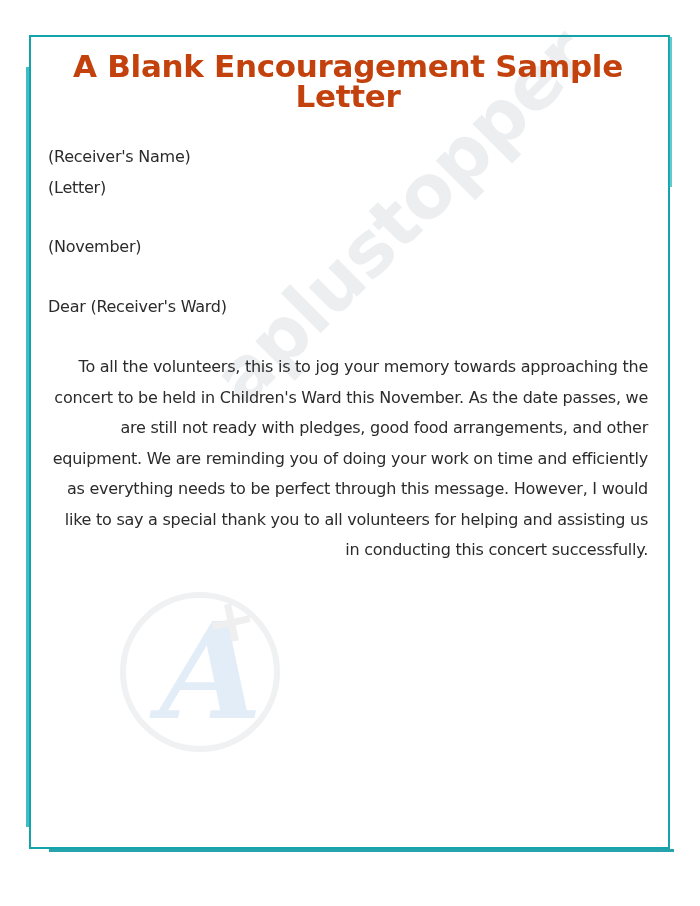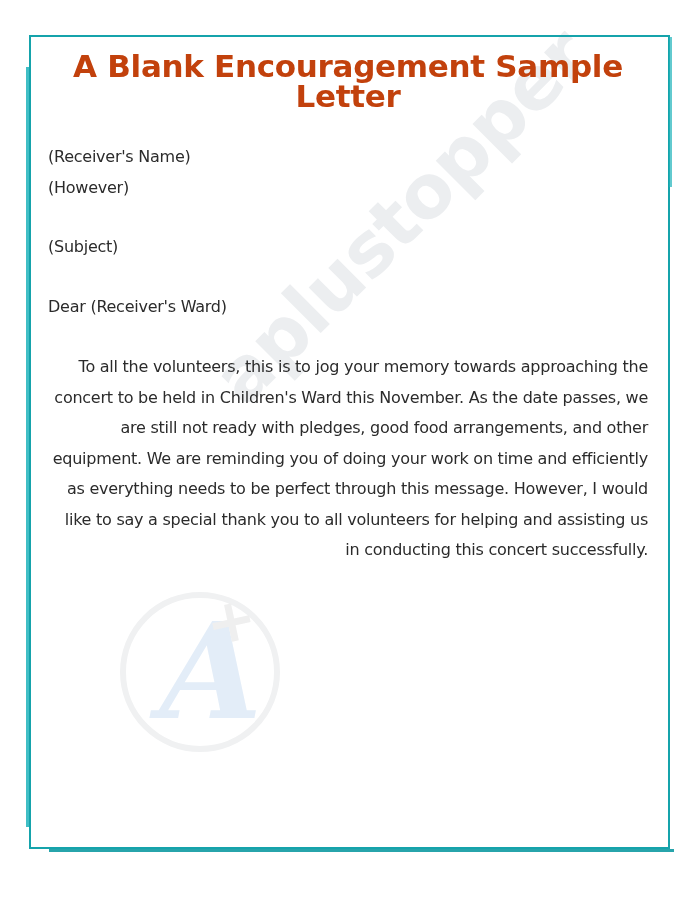--- a/index.html
+++ b/index.html
@@ -196,25 +196,25 @@
     <div id="frame-accent-bottom"></div>
     <div id="frame-accent-right"></div>
   </div>
 
   <div id="content">
 
     <h1 id="letter-title">A Blank Encouragement Sample Letter</h1>
 
     <div id="addr-block" class="block">
       <div class="line">(Receiver's Name)</div>
-      <div class="line">(However)</div>
+      <div class="line">(Letter)</div>
     </div>
 
     <div id="subject-block" class="block">
-      <div class="line">(Subject)</div>
+      <div class="line">(November)</div>
     </div>
 
     <div id="salutation-block" class="block">
       <div class="line">Dear (Receiver's Ward)</div>
     </div>
 
     <div id="body-block" class="block">To all the volunteers, this is to jog your memory towards approaching the concert to be held in Children's Ward this November. As the date passes, we are still not ready with pledges, good food arrangements, and other equipment. We are reminding you of doing your work on time and efficiently as everything needs to be perfect through this message. However, I would like to say a special thank you to all volunteers for helping and assisting us in conducting this concert successfully.</div>
 
 
   </div>

